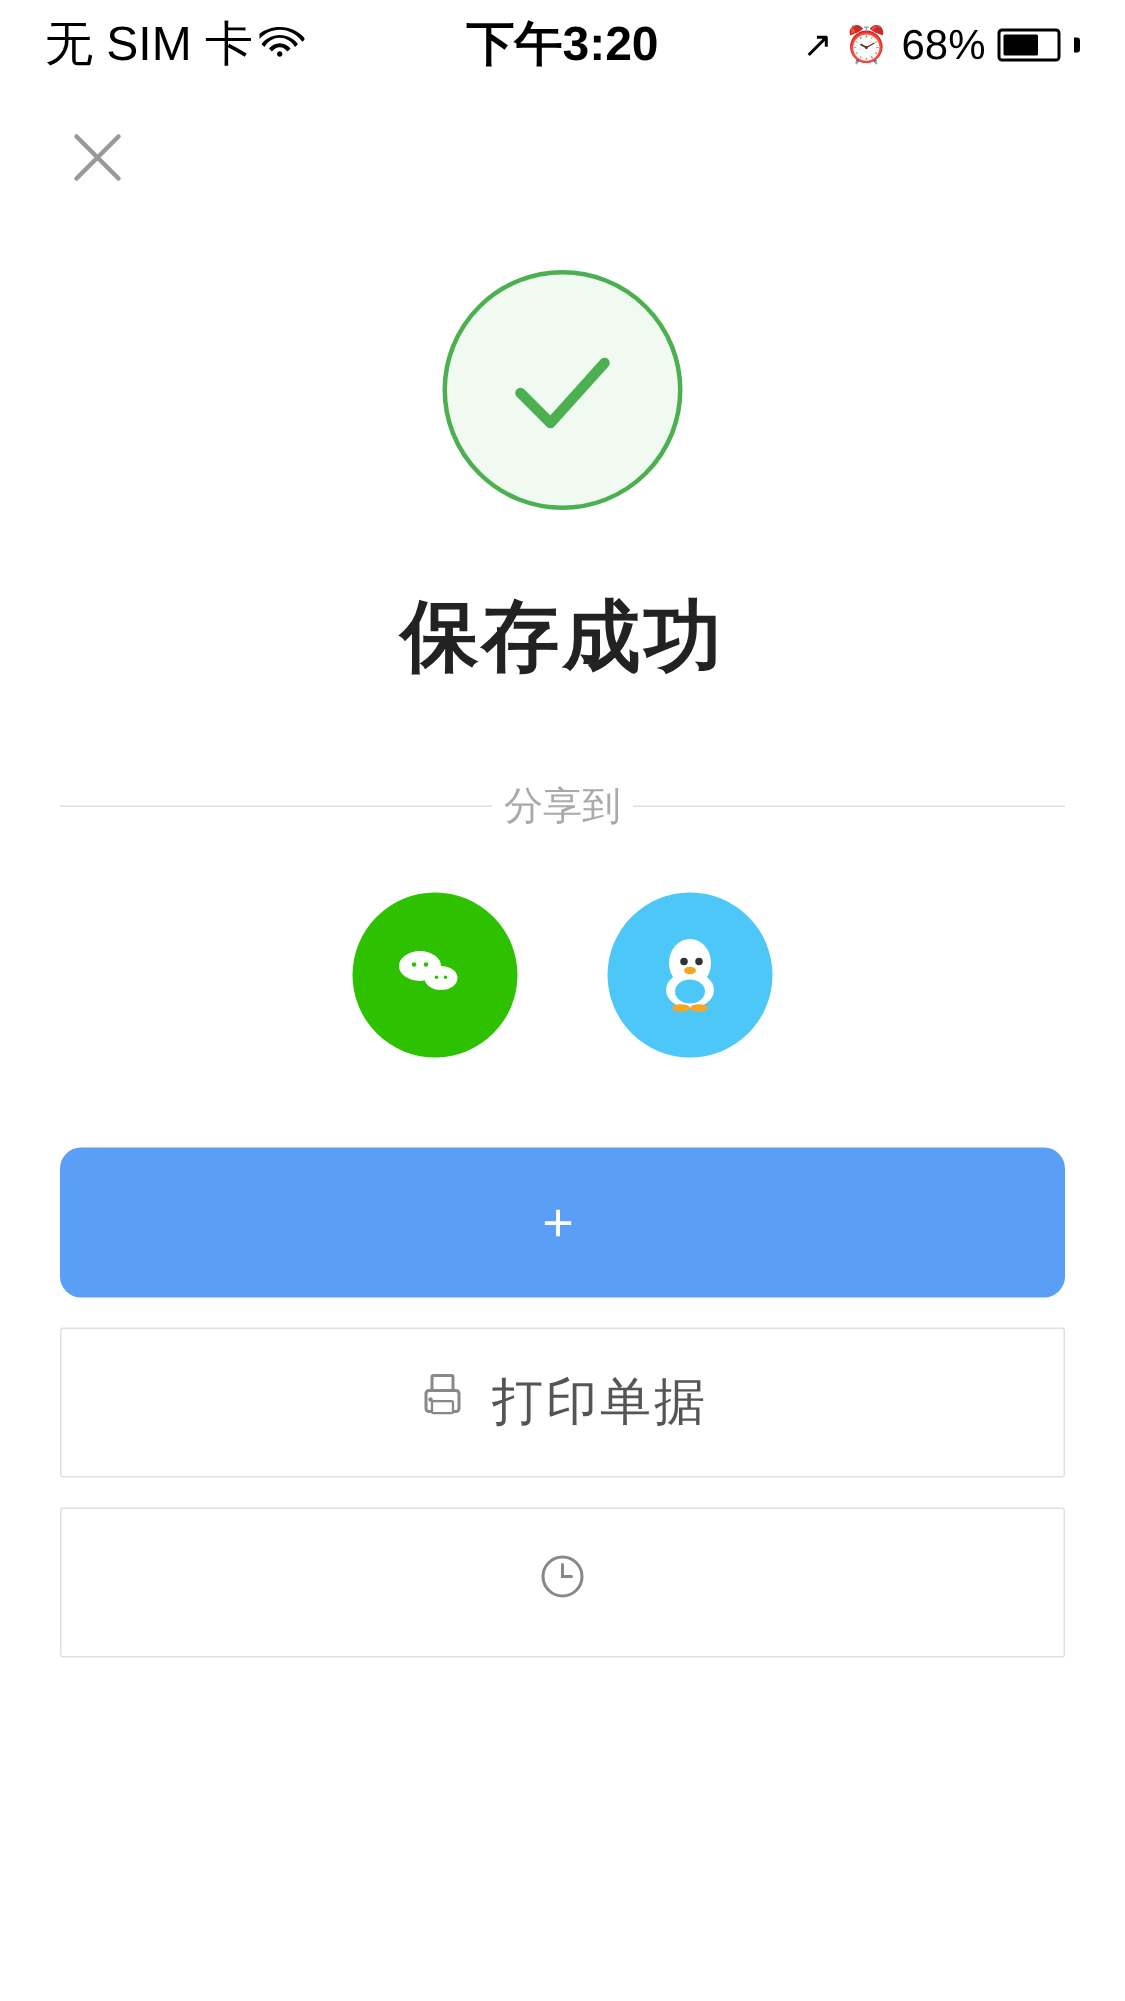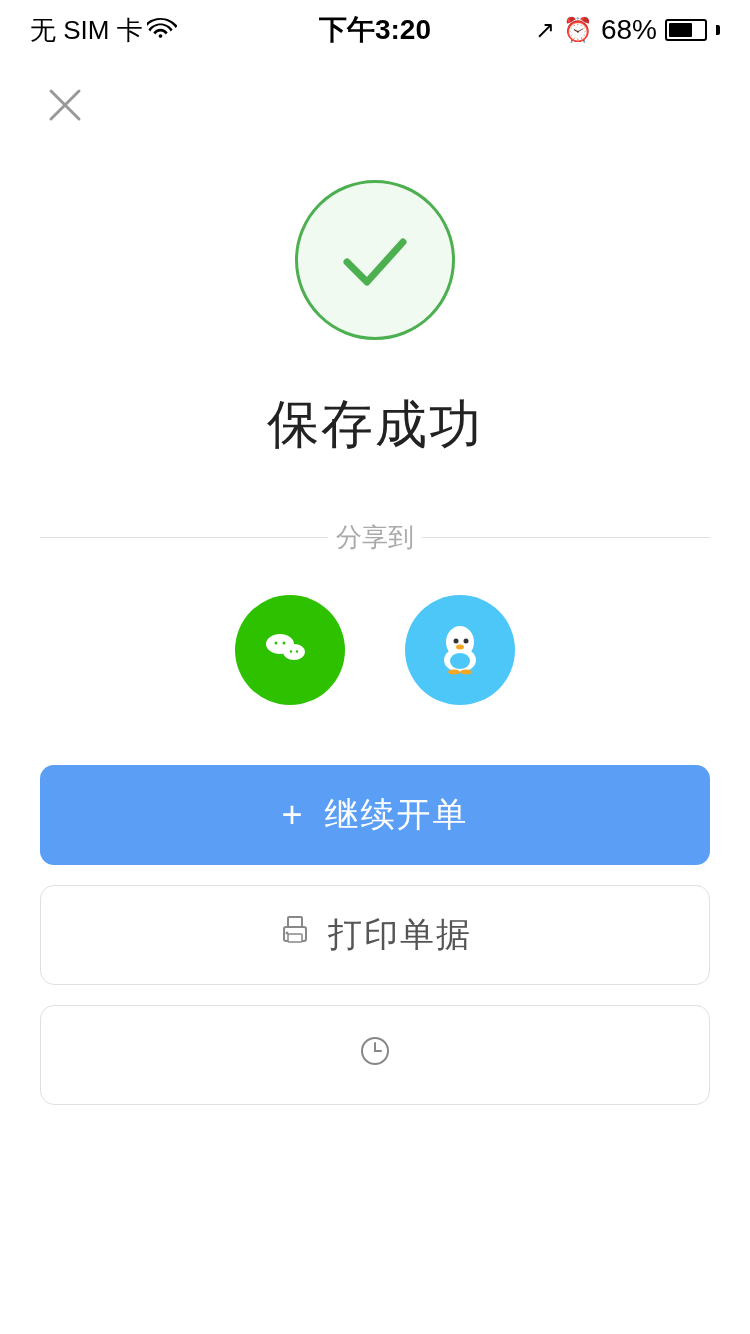--- a/index.html
+++ b/index.html
@@ -20,26 +20,26 @@
       display: flex;
       align-items: center;
       justify-content: space-between;
       padding: 0 30px;
       background: #ffffff;
     }
     .status-left {
       display: flex;
       align-items: center;
       gap: 4px;
-      font-size: 26px;
+      font-size: 32px;
       color: #000;
       font-weight: 500;
     }
     .status-center {
-      font-size: 28px;
+      font-size: 32px;
       font-weight: 600;
       color: #000;
       position: absolute;
       left: 50%;
       transform: translateX(-50%);
     }
     .status-right {
       display: flex;
       align-items: center;
       gap: 8px;
@@ -108,21 +108,21 @@
       margin-bottom: 50px;
     }
     .checkmark {
       width: 80px;
       height: 80px;
     }
 
     
     .success-title {
       font-size: 52px;
-      font-weight: 400;
+      font-weight: 700;
       color: #222;
       margin-bottom: 60px;
       letter-spacing: 2px;
       text-align: right;
     }
 
     
     .share-section {
       width: 100%;
       margin-bottom: 60px;
@@ -184,21 +184,21 @@
       justify-content: center;
       gap: 16px;
       cursor: pointer;
       letter-spacing: 2px;
     }
     .btn-secondary {
       width: 100%;
       height: 100px;
       background: #fff;
       border: 1px solid #e0e0e0;
-      border-radius: 14px;
+      border-radius: 2px;
       font-size: 34px;
       color: #555;
       display: flex;
       align-items: center;
       justify-content: center;
       gap: 16px;
       cursor: pointer;
       letter-spacing: 2px;
     }
     .btn-icon-white {
@@ -298,21 +298,20 @@
           </g>
         </svg>
       </div>
     </div>
   </div>
 
   <div class="action-buttons">
 
     <button class="btn-primary">
       <span class="btn-icon-white" style="font-size:36px; margin-right:4px;">+</span>
-      <span>继续开单</span>
     </button>
 
     <button class="btn-secondary">
       <span style="font-size:32px; color:#888;">
         <svg width="34" height="34" viewBox="0 0 34 34" fill="none">
           <rect x="6" y="13" width="22" height="14" rx="2" stroke="#888" stroke-width="2"></rect>
           <rect x="10" y="3" width="14" height="10" rx="1" stroke="#888" stroke-width="2"></rect>
           <rect x="10" y="20" width="14" height="8" rx="1" fill="white" stroke="#888" stroke-width="1.5"></rect>
           <circle cx="9" cy="19" r="1.5" fill="#888"></circle>
         </svg>

